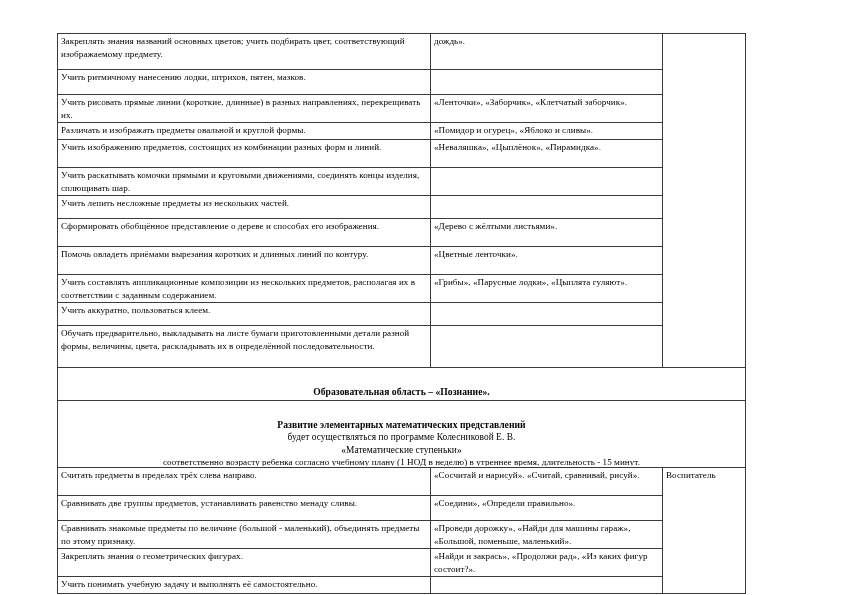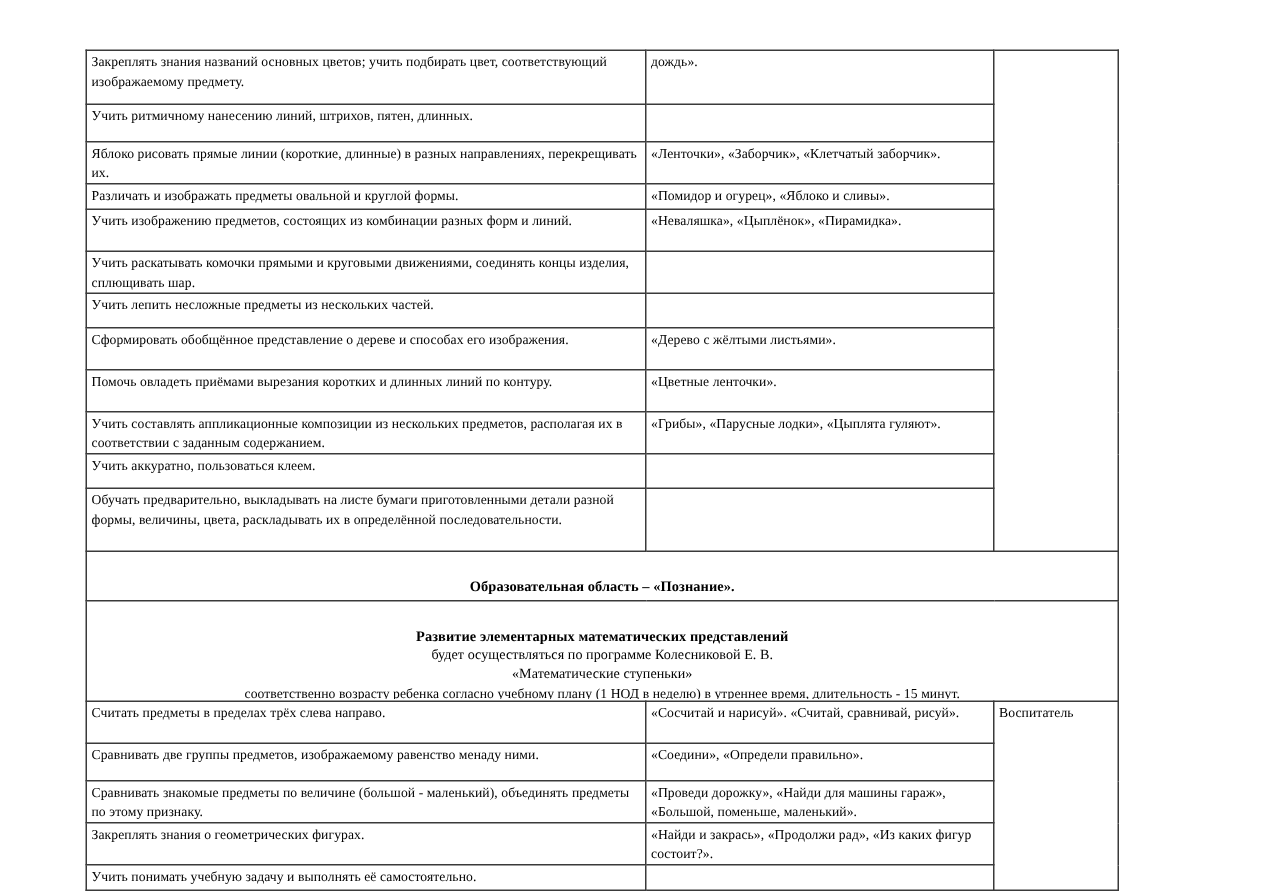--- a/index.html
+++ b/index.html
@@ -103,30 +103,30 @@
         <td class="h-tall">
             <span class="cell-text">дождь».</span>
           </td>
         <td rowspan="12">
             <span class="cell-text"></span>
           </td>
       </tr>
 
       <tr>
         <td class="h-med">
-            <span class="cell-text">Учить ритмичному нанесению линий, штрихов, пятен, длинных.</span>
-          </td>
-        <td class="h-med">
-            <span class="cell-text"></span>
-          </td>
-      </tr>
-
-      <tr>
-        <td class="h-two">
-            <span class="cell-text">Яблоко рисовать прямые линии (короткие, длинные) в разных направлениях, перекрещивать их.</span>
+            <span class="cell-text">Учить ритмичному нанесению лодки, штрихов, пятен, мазков.</span>
+          </td>
+        <td class="h-med">
+            <span class="cell-text"></span>
+          </td>
+      </tr>
+
+      <tr>
+        <td class="h-two">
+            <span class="cell-text">Учить рисовать прямые линии (короткие, длинные) в разных направлениях, перекрещивать их.</span>
           </td>
         <td class="h-two">
             <span class="cell-text">«Ленточки», «Заборчик», «Клетчатый заборчик».</span>
           </td>
       </tr>
 
       <tr>
         <td class="h-one">
             <span class="cell-text">Различать и изображать предметы овальной и круглой формы.</span>
           </td>
@@ -229,21 +229,21 @@
         <td class="h-two">
             <span class="cell-text">«Сосчитай и нарисуй». «Считай, сравнивай, рисуй».</span>
           </td>
         <td rowspan="5">
             <span class="cell-text">Воспитатель</span>
           </td>
       </tr>
 
       <tr>
         <td class="h-med">
-            <span class="cell-text">Сравнивать две группы предметов, изображаемому равенство менаду ними.</span>
+            <span class="cell-text">Сравнивать две группы предметов, устанавливать равенство менаду сливы.</span>
           </td>
         <td class="h-med">
             <span class="cell-text">«Соедини», «Определи правильно».</span>
           </td>
       </tr>
 
       <tr>
         <td class="h-two">
             <span class="cell-text">Сравнивать знакомые предметы по величине (большой - маленький), объединять предметы по этому признаку.</span>
           </td>

